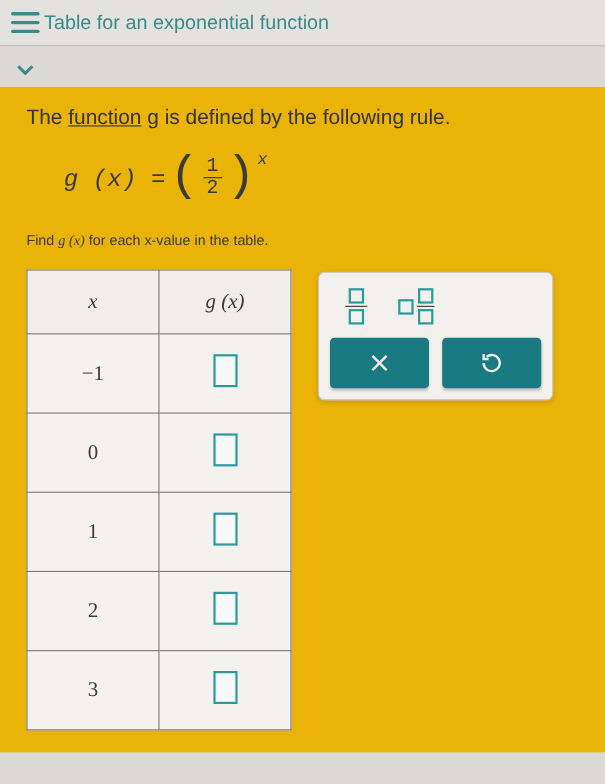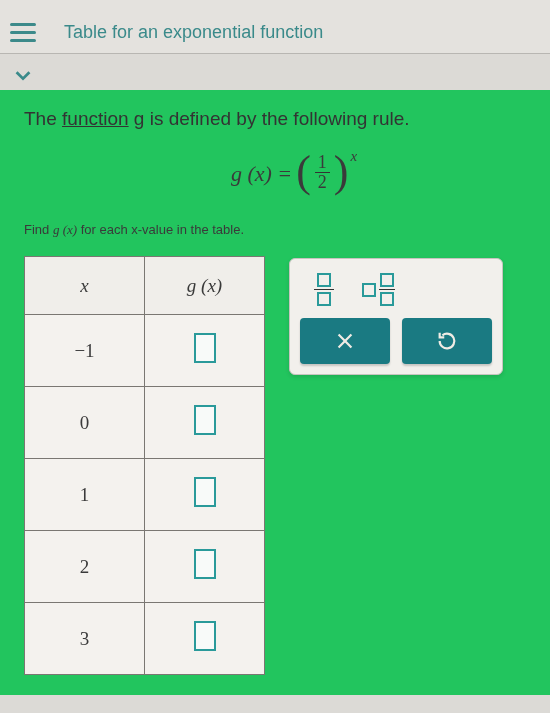--- a/index.html
+++ b/index.html
@@ -9,22 +9,22 @@
     width: 550px;
     height: 713px;
     background: #dcdad6;
     font-family: Arial, Helvetica, sans-serif;
     color: #3a3a3a;
     overflow: hidden;
   }
   .topbar {
     display: flex;
     align-items: center;
-    gap: 28px;
-    padding: 22px 10px 10px 10px;
+    gap: 4px;
+    padding: 10px 10px 10px 10px;
     border-bottom: 1px solid #b8b6b2;
     background: #e4e2de;
   }
   .hamburger {
     width: 26px;
     display: flex;
     flex-direction: column;
     gap: 5px;
   }
   .hamburger span {
@@ -41,36 +41,35 @@
     padding: 8px 10px 0 10px;
   }
   .chevron {
     width: 26px; height: 26px;
     display: inline-flex;
     align-items: center; justify-content: center;
     color: #3a8a8a;
   }
   .content {
     padding: 12px 20px 20px 24px;
-    background: #22c55e;
+    background: #eab308;
   }
   .prompt1 {
     font-size: 19px;
     color: #333;
     margin: 6px 0 22px 0;
   }
   .prompt1 .fn { text-decoration: underline; }
   .equation {
     margin: 0 0 26px 34px;
-    font-family: Liberation Serif, serif;
+    font-family: Liberation Mono, monospace;
     font-size: 22px;
     display: flex;
     align-items: center;
     gap: 4px;
-    justify-content: center;
   }
   .eq-lhs { font-style: italic; }
   .paren {
     font-size: 44px;
     font-weight: 300;
     line-height: 1;
     position: relative;
     top: -2px;
   }
   .frac {

